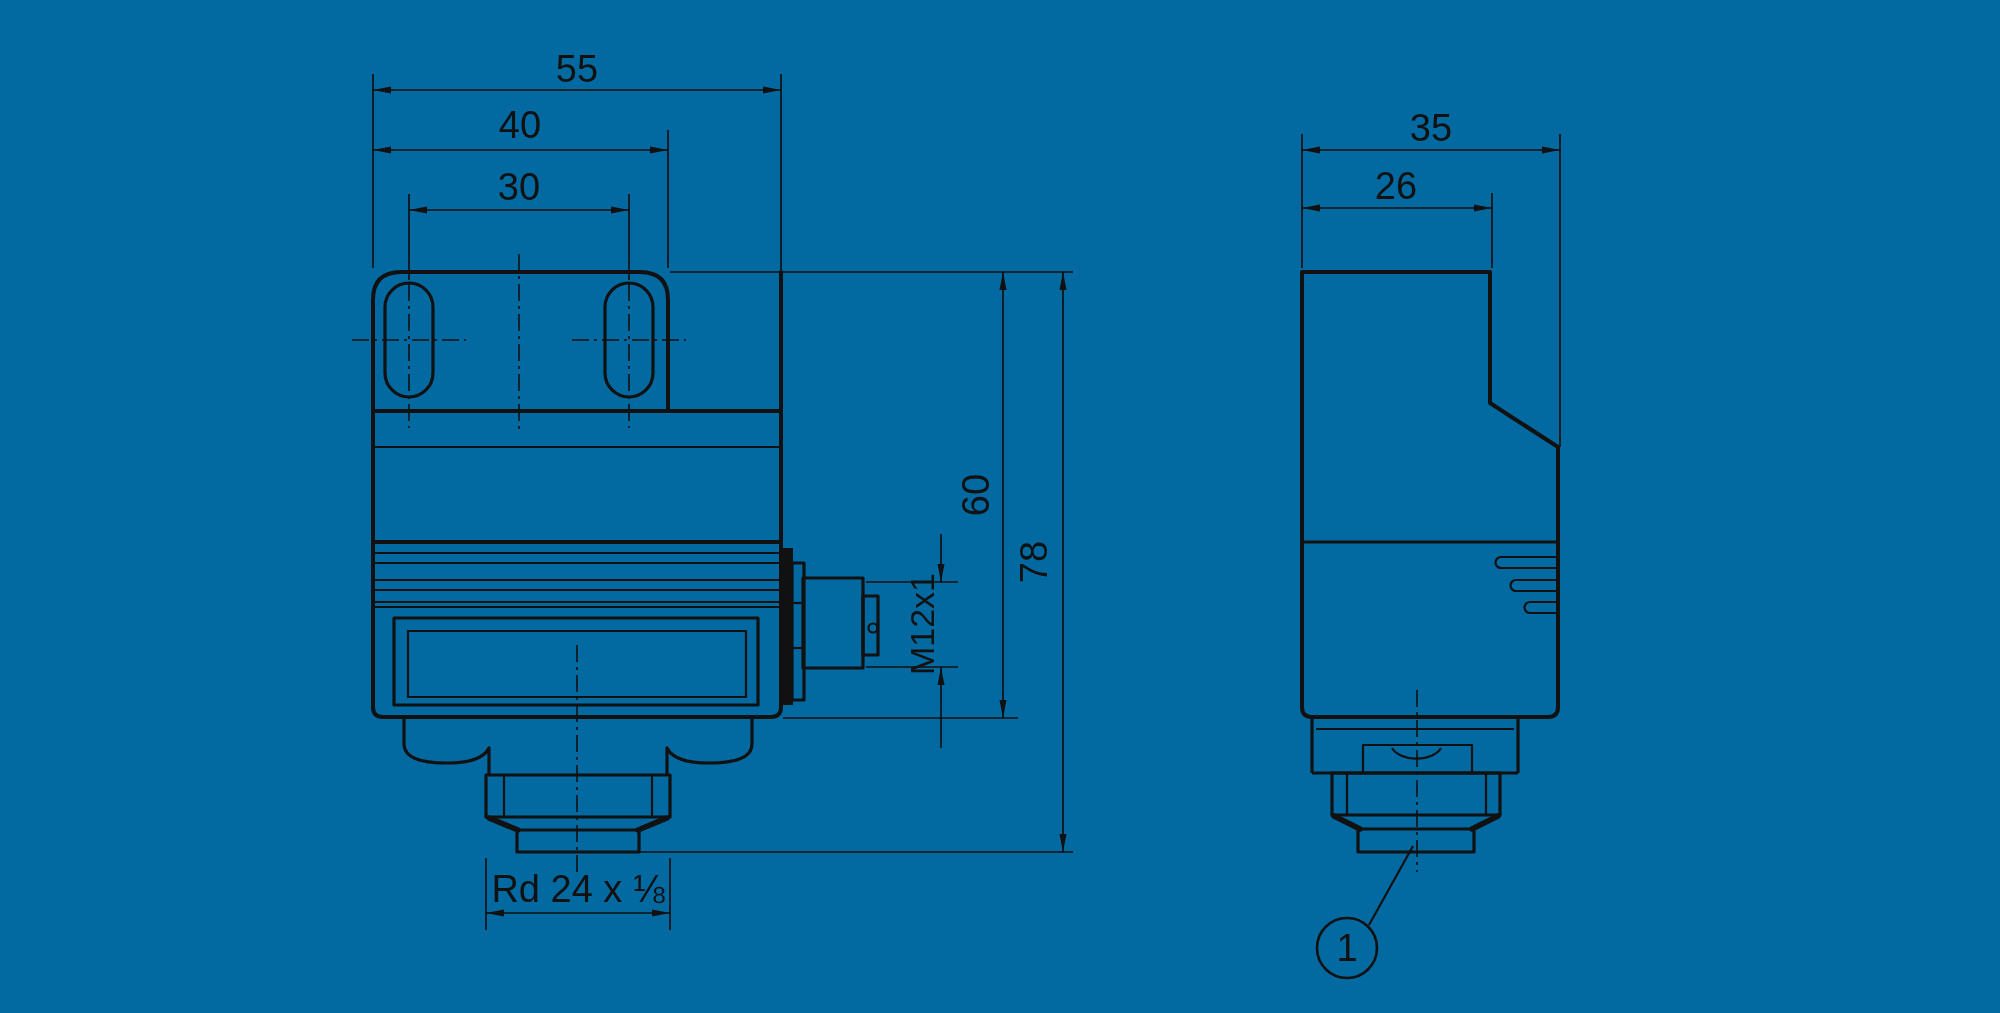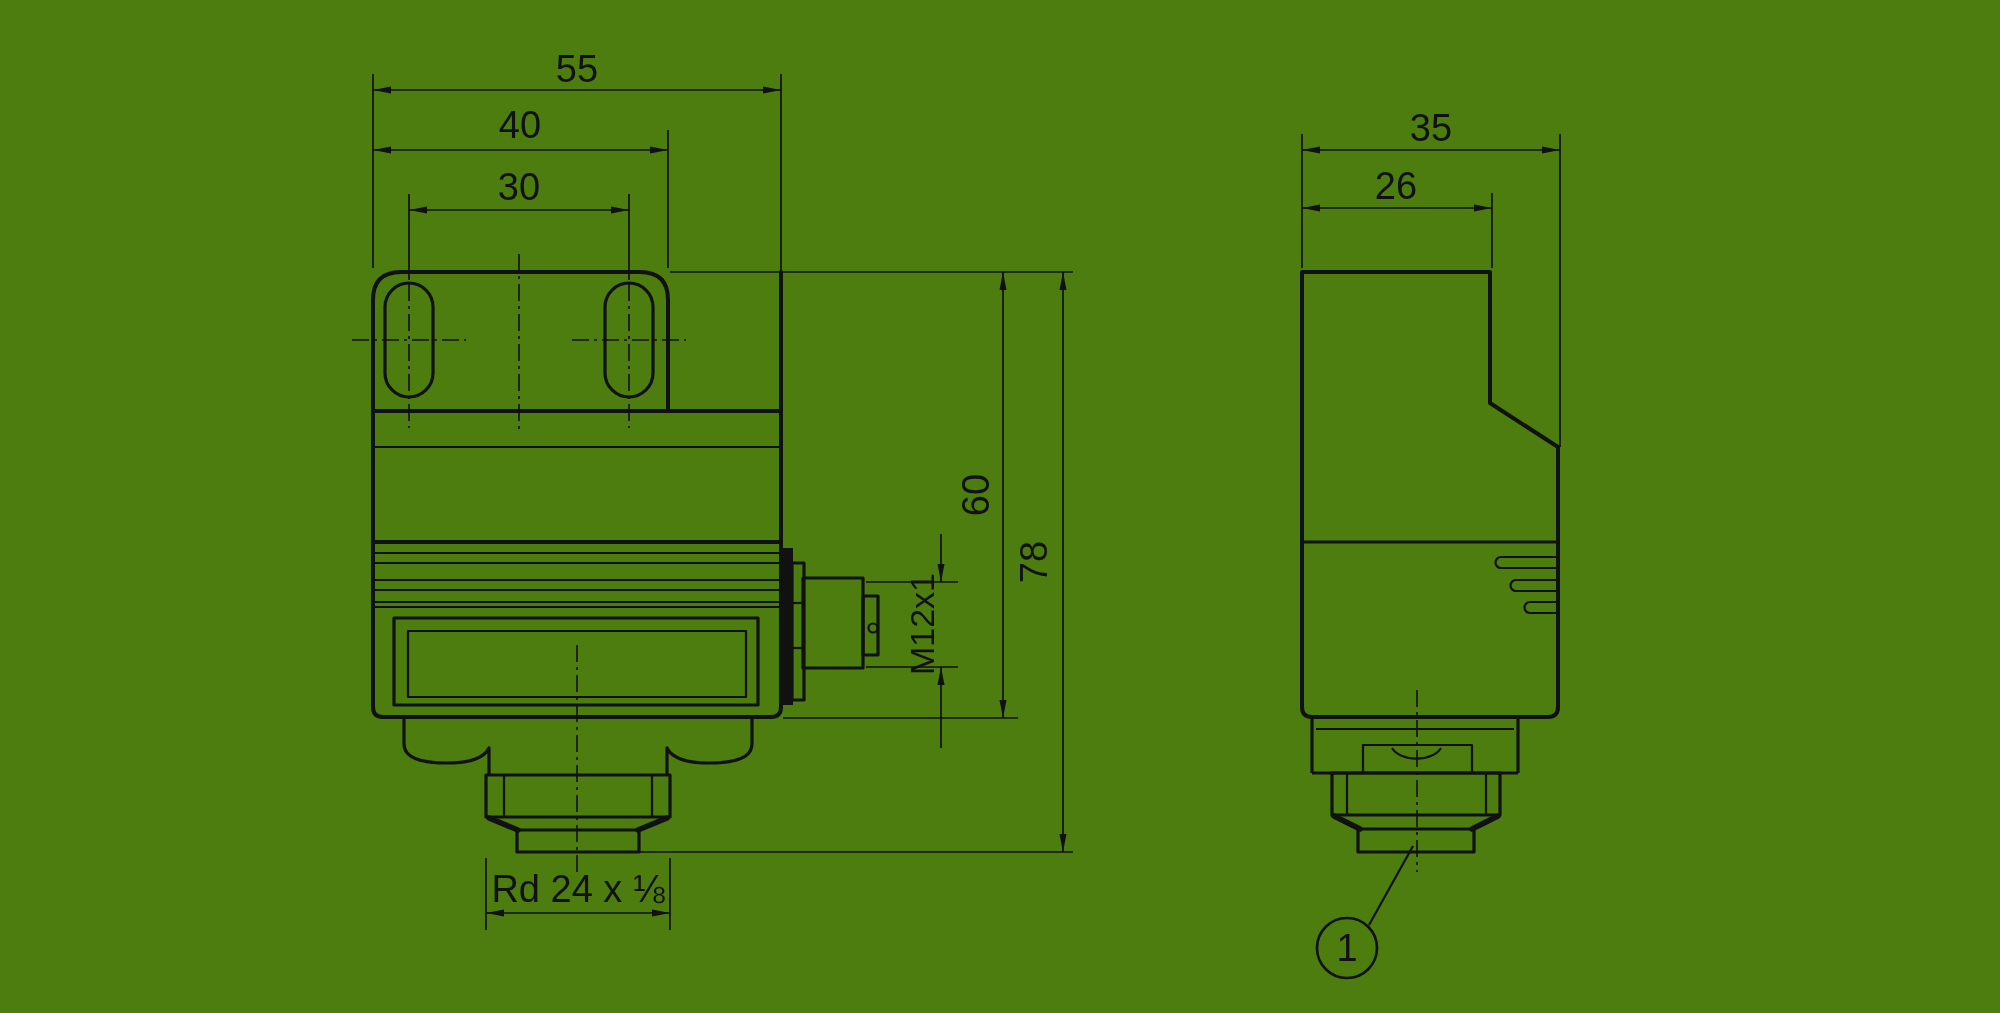--- a/index.html
+++ b/index.html
@@ -1,16 +1,16 @@
 <!DOCTYPE html>
 <html><head>
 <meta charset="utf-8">
 <style>
   html,body{margin:0;padding:0;background:#ffffff;}
-  .page{position:relative;width:2000px;height:1013px;background:#4d7c0f;overflow:hidden;
+  .page{position:relative;width:2000px;height:1013px;background:#0369a1;overflow:hidden;
         font-family:"Liberation Sans","DejaVu Sans",sans-serif;}
   svg{display:block}
   .edge   {stroke:#111;fill:none;stroke-width:4;stroke-linejoin:round;stroke-linecap:round;}
   .edge3  {stroke:#111;fill:none;stroke-width:3.2;stroke-linejoin:round;}
   .edge2  {stroke:#111;fill:none;stroke-width:2.2;stroke-linejoin:round;}
   .wedge  {stroke:#111;fill:none;stroke-width:5.5;stroke-linecap:round;}
   .thin   {stroke:#111;fill:none;stroke-width:1.7;}
   .cline  {stroke:#111;fill:none;stroke-width:1.6;stroke-dasharray:17 5 3 5;}
   .dimtxt {font-family:"Liberation Sans","DejaVu Sans",sans-serif;font-size:38px;fill:#111;}
   .dimtxt2{font-family:"Liberation Sans","DejaVu Sans",sans-serif;font-size:34px;fill:#111;}

